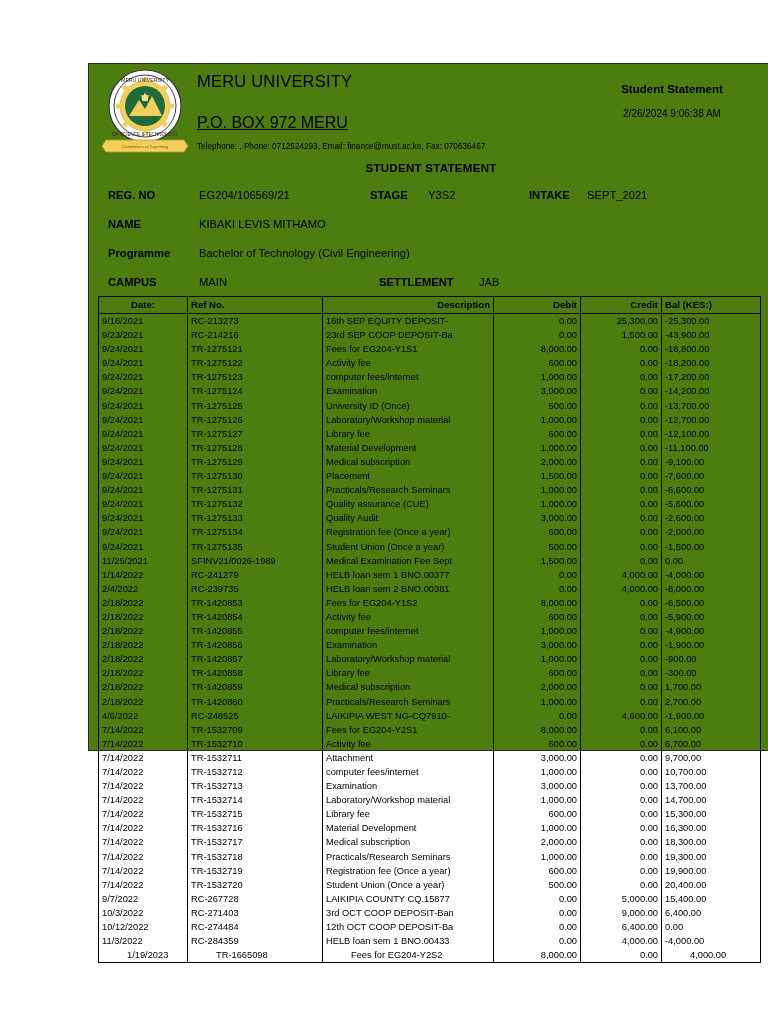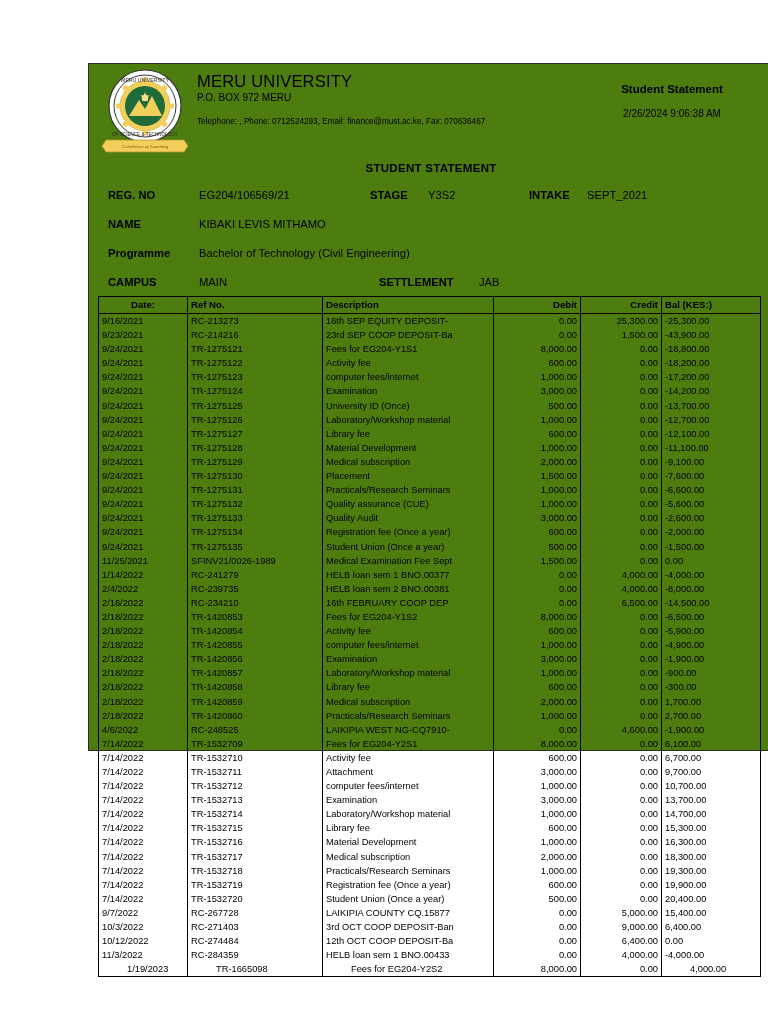--- a/index.html
+++ b/index.html
@@ -48,24 +48,25 @@
     left: 108px;
     top: 8px;
   }
   .org-name {
     font-size: 16.5px;
     letter-spacing: 0.2px;
     line-height: 19px;
     white-space: nowrap;
   }
   .org-addr {
-    font-size: 10px;
+    font-size: 16px;
     line-height: 14px;
-    margin-top: 0;
+    margin-top: 25px;
     white-space: nowrap;
+    text-decoration: underline;
   }
   .org-contact {
     font-size: 8.2px;
     line-height: 11px;
     margin-top: 11px;
     white-space: nowrap;
   }
 
   .right-block {
     position: absolute;
@@ -152,21 +153,21 @@
     padding-left: 28px;
   }
   th.c-date, td.c-date   { width: 82px; text-align: left; }
   th.c-ref,  td.c-ref    { width: 128px; text-align: left; }
   th.c-desc, td.c-desc   { width: 164px; text-align: left; }
   th.c-debit,td.c-debit  { width: 80px; text-align: right; }
   th.c-credit,td.c-credit{ width: 74px; text-align: right; }
   th.c-bal,  td.c-bal    { width: 92px; text-align: left; }
 
   th.c-date { text-align: center; }
-  th.c-desc { text-align: left; }
+  th.c-desc { text-align: right; }
 
   th.c-ref, td.c-ref { border-left-width: 1.6px; }
   th.c-desc, td.c-desc { border-left-width: 1.6px; }
   th.c-bal, td.c-bal { border-left-width: 1.6px; border-right-width: 1.6px; }
   th.c-date, td.c-date { border-left-width: 1.6px; }
 </style>
 </head>
 <body>
 
 <div class="page">
@@ -411,28 +412,20 @@
           </tr>
           <tr>
             <td class="c-date">2/4/2022</td>
             <td class="c-ref">RC-239735</td>
             <td class="c-desc">HELB loan sem 2 BNO.00381</td>
             <td class="c-debit">0.00</td>
             <td class="c-credit">4,000.00</td>
             <td class="c-bal">-8,000.00</td>
           </tr>
           <tr>
-            <td class="c-date">2/16/2022</td>
-            <td class="c-ref">RC-234210</td>
-            <td class="c-desc">16th FEBRUARY COOP DEP</td>
-            <td class="c-debit">0.00</td>
-            <td class="c-credit">6,500.00</td>
-            <td class="c-bal">-14,500.00</td>
-          </tr>
-          <tr>
             <td class="c-date">2/18/2022</td>
             <td class="c-ref">TR-1420853</td>
             <td class="c-desc">Fees for EG204-Y1S2</td>
             <td class="c-debit">8,000.00</td>
             <td class="c-credit">0.00</td>
             <td class="c-bal">-6,500.00</td>
           </tr>
           <tr>
             <td class="c-date">2/18/2022</td>
             <td class="c-ref">TR-1420854</td>

